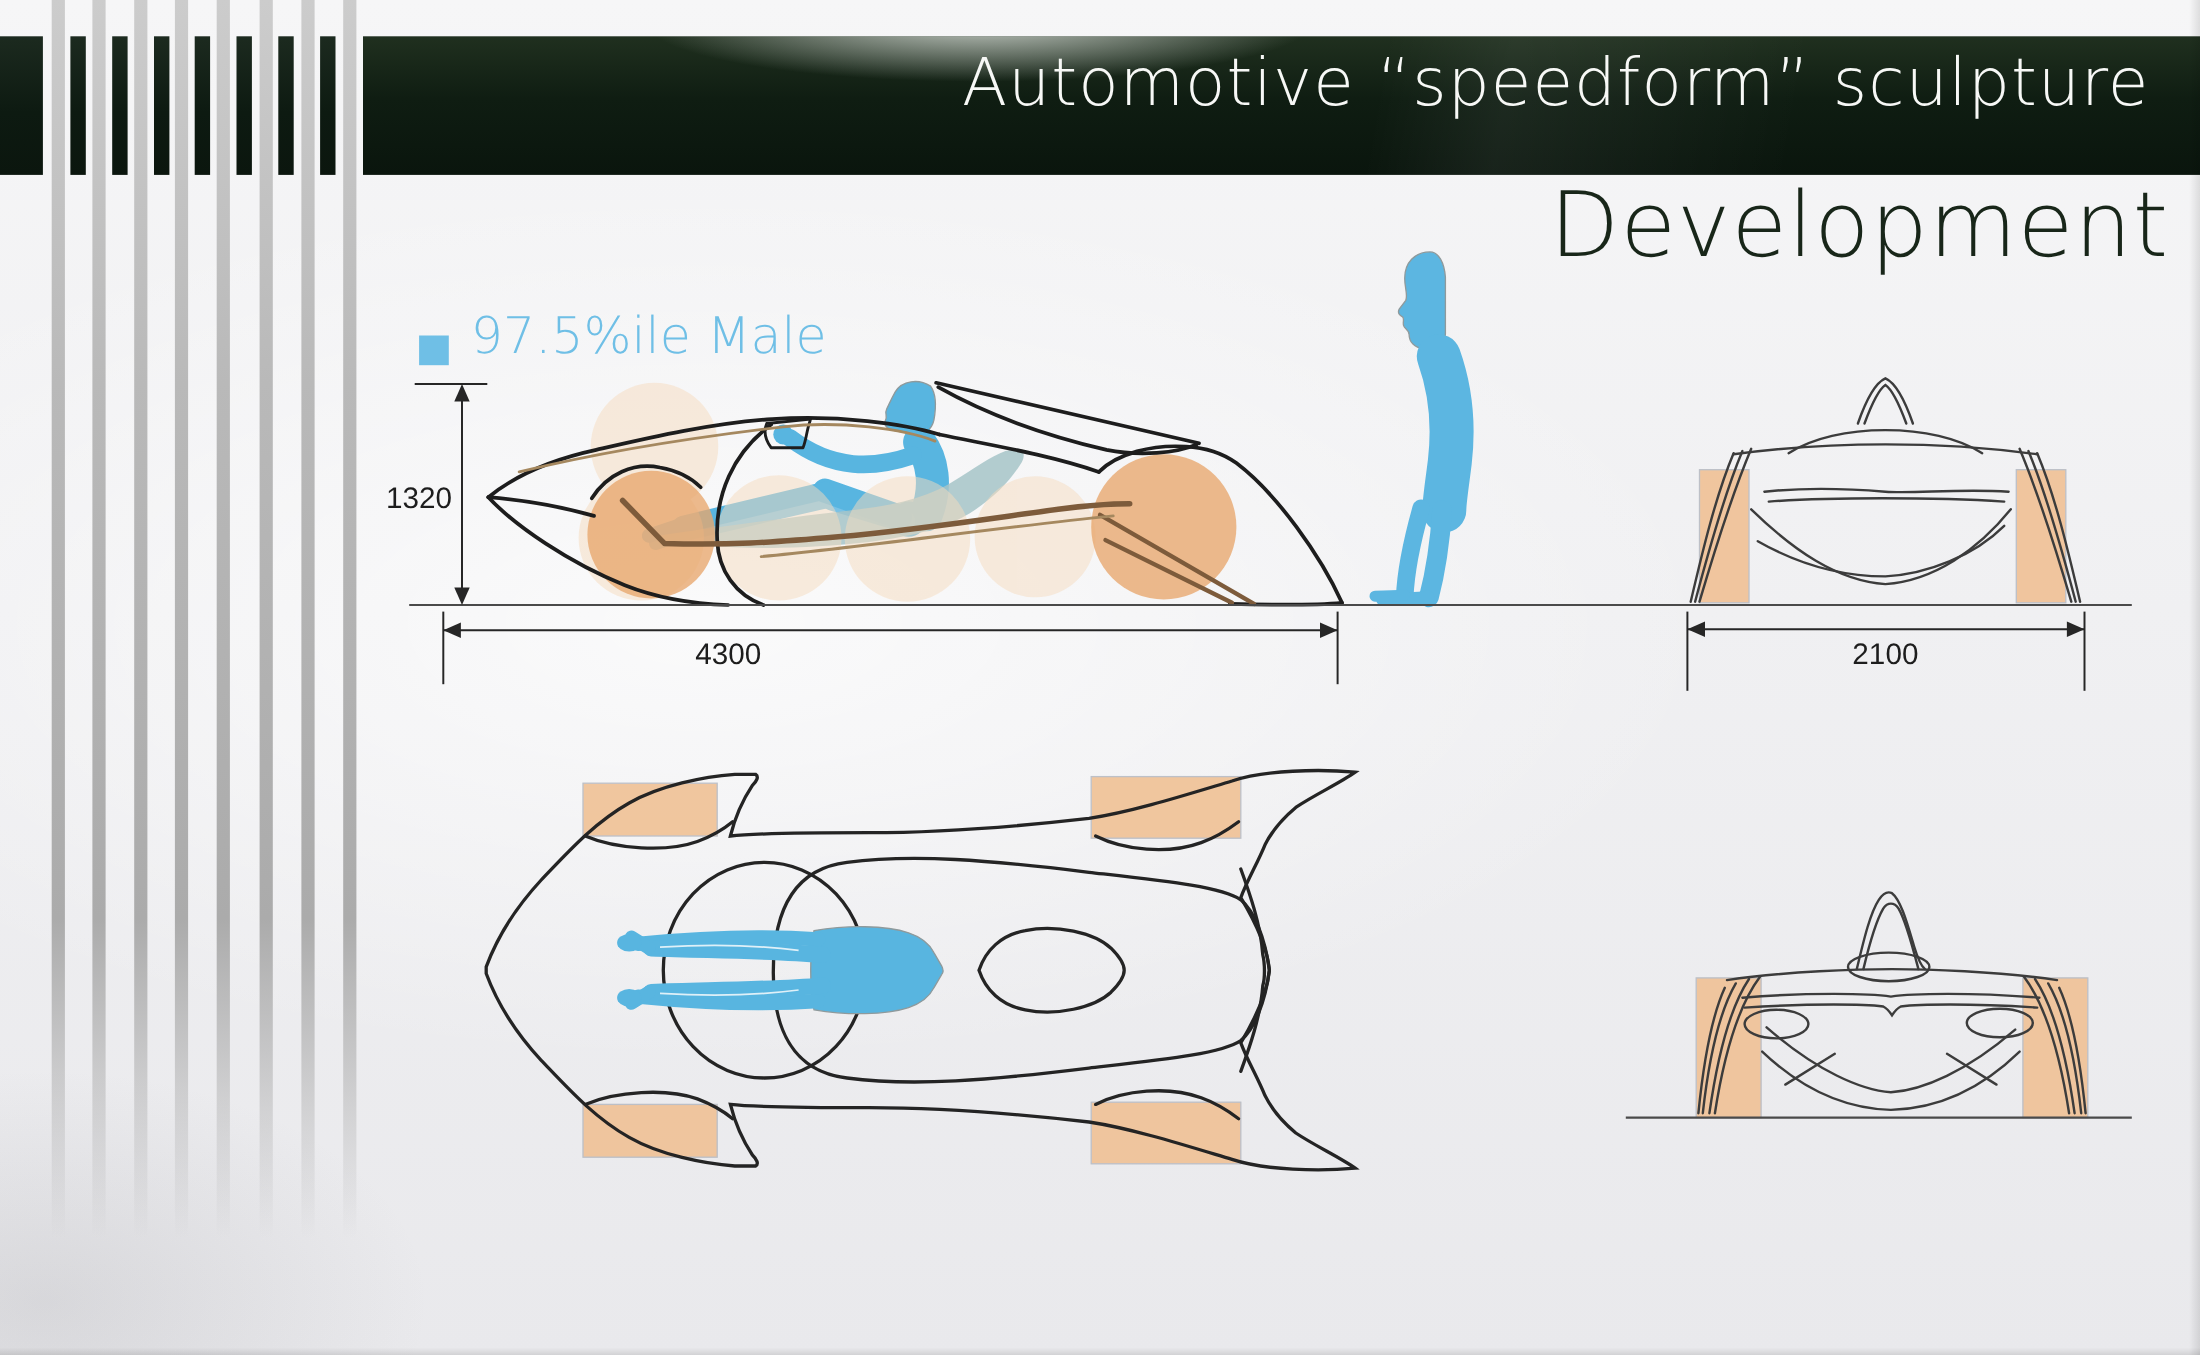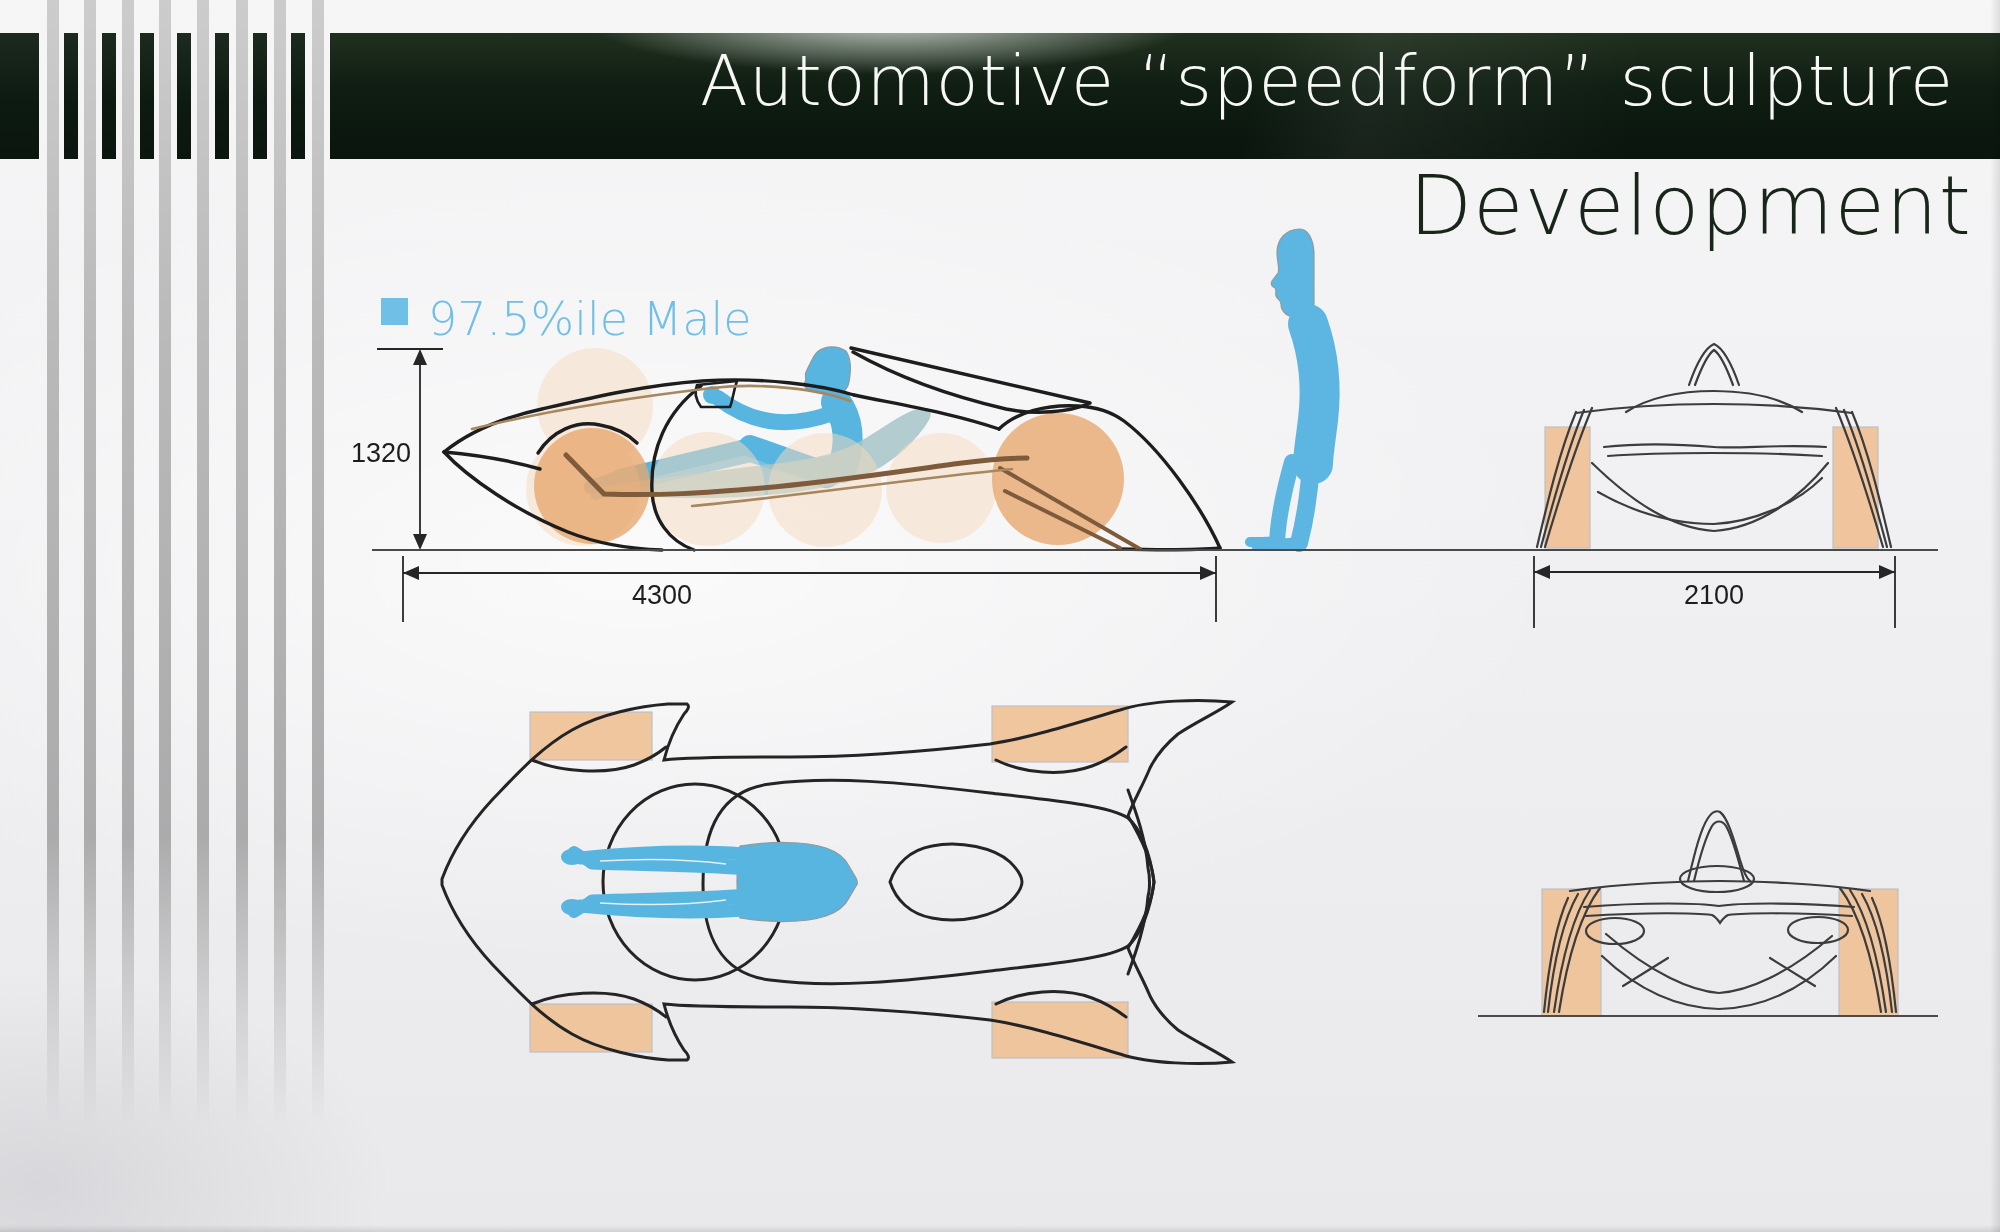--- a/index.html
+++ b/index.html
@@ -20,26 +20,26 @@
     background:linear-gradient(180deg,#cccccc 0%,#b9b9b9 30%,#ababab 72%,rgba(171,171,171,0) 97%);}
   
   .frag{position:absolute;top:33px;height:126px;background:linear-gradient(180deg,#1c2a1f 0%,#0d1a11 55%,#0b160e 100%);}
   
   .banner{position:absolute;left:330px;right:0;top:33px;height:126px;
     background:
       radial-gradient(420px 74px at 560px -12px, rgba(204,210,204,.95), rgba(204,210,204,0) 72%),
       linear-gradient(100deg, rgba(255,255,255,0) 55%, rgba(255,255,255,.06) 62%, rgba(255,255,255,0) 78%),
       linear-gradient(180deg,#20301f 0%,#0f1d12 45%,#0a150d 100%);}
   .title1{position:absolute;right:46px;top:40px;margin:0;
-    font-size:70px;font-weight:200;letter-spacing:1px;color:#f7f8f6;white-space:nowrap;
+    font-size:60px;font-weight:200;letter-spacing:1px;color:#f7f8f6;white-space:nowrap;
     font-family:"DejaVu Sans","Liberation Sans",sans-serif;}
   .title2{position:absolute;right:28px;top:158px;margin:0;
     font-size:82px;font-weight:200;letter-spacing:1px;color:#182619;white-space:nowrap;
     font-family:"DejaVu Sans","Liberation Sans",sans-serif;}
-  .legend{position:absolute;left:381px;top:292px;display:flex;align-items:flex-start;}
+  .legend{position:absolute;left:381px;top:278px;display:flex;align-items:flex-end;}
   .legend .swatch{width:27px;height:27px;background:#6fbfe6;margin-top:6px;}
   .legend .label{margin-left:20px;font-size:46px;font-weight:200;color:#6fbfe6;
     font-family:"DejaVu Sans","Liberation Sans",sans-serif;white-space:nowrap;}
   svg.art{position:absolute;left:0;top:0;}
   .dim-text{font-family:"Liberation Sans",sans-serif;font-size:27px;fill:#1d1d1d;}
 </style>
 </head>
 <body>
 
 <div class="slide">

